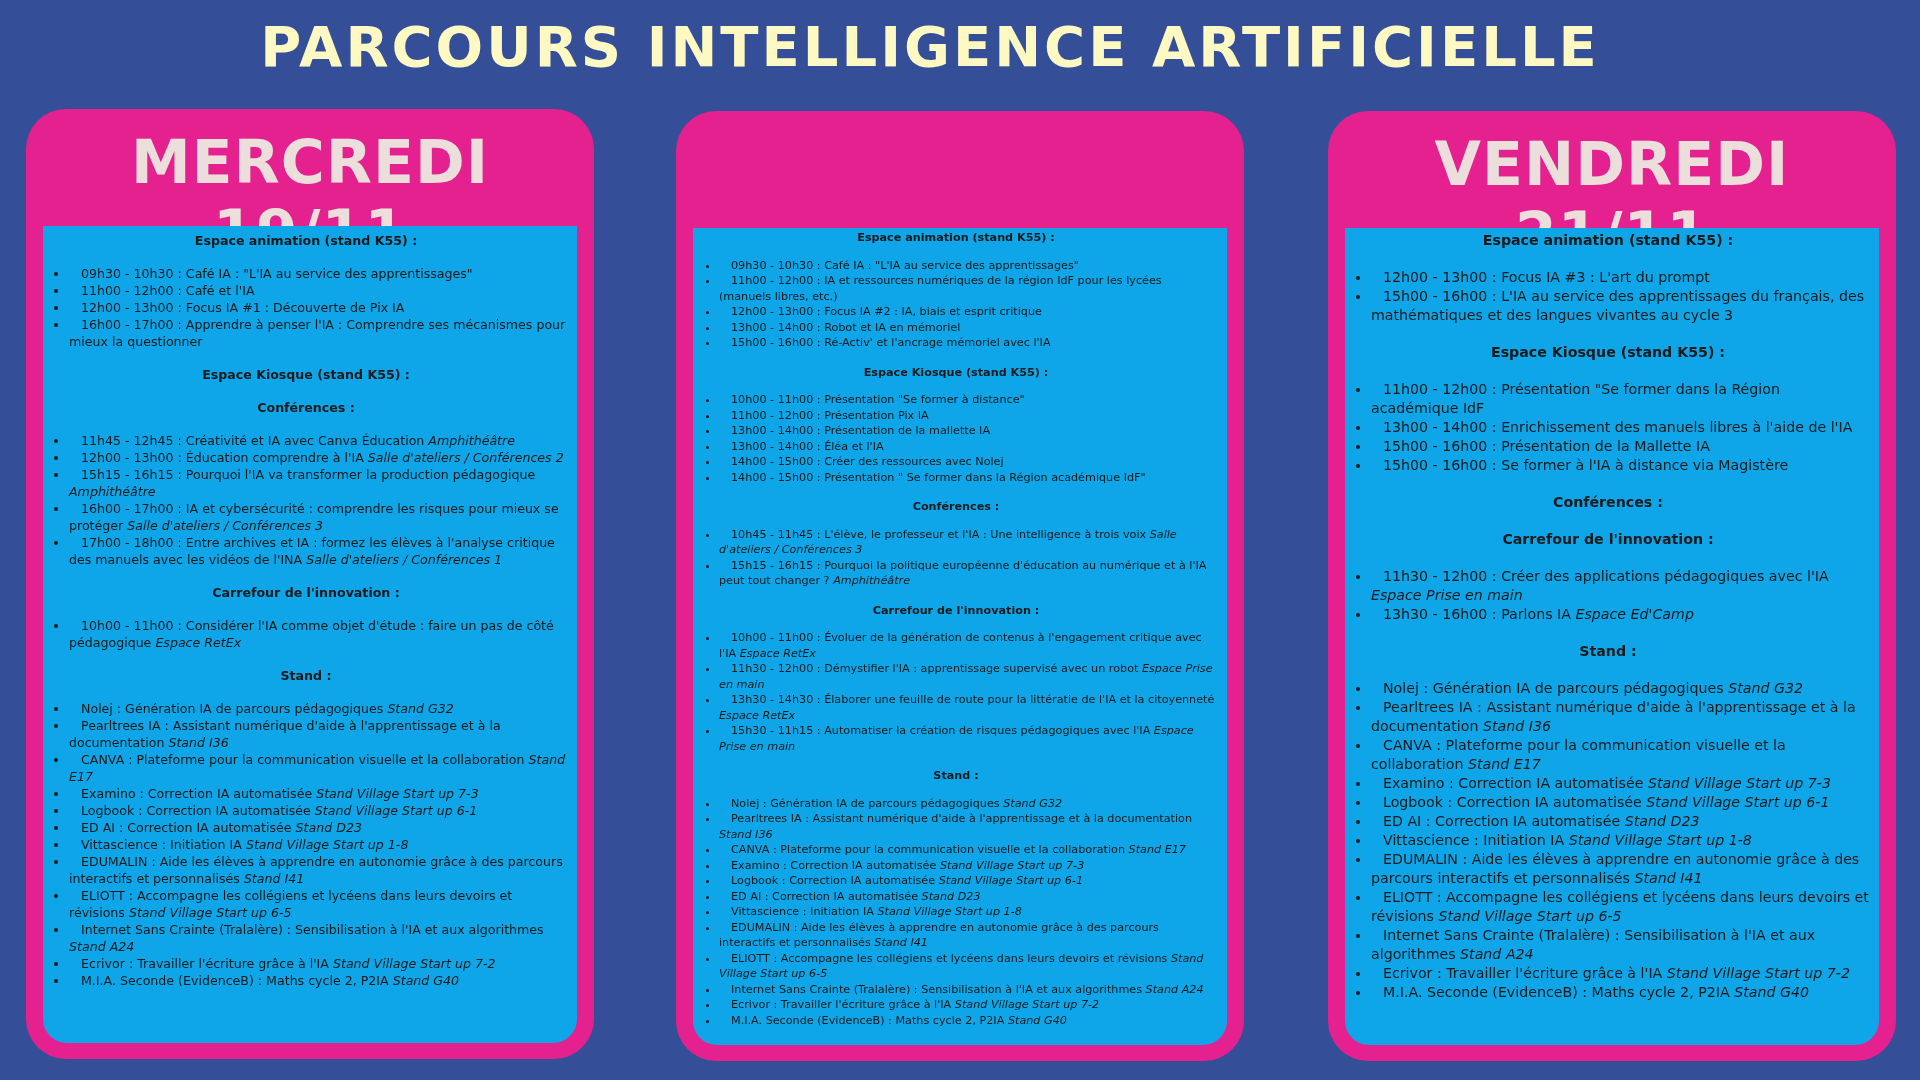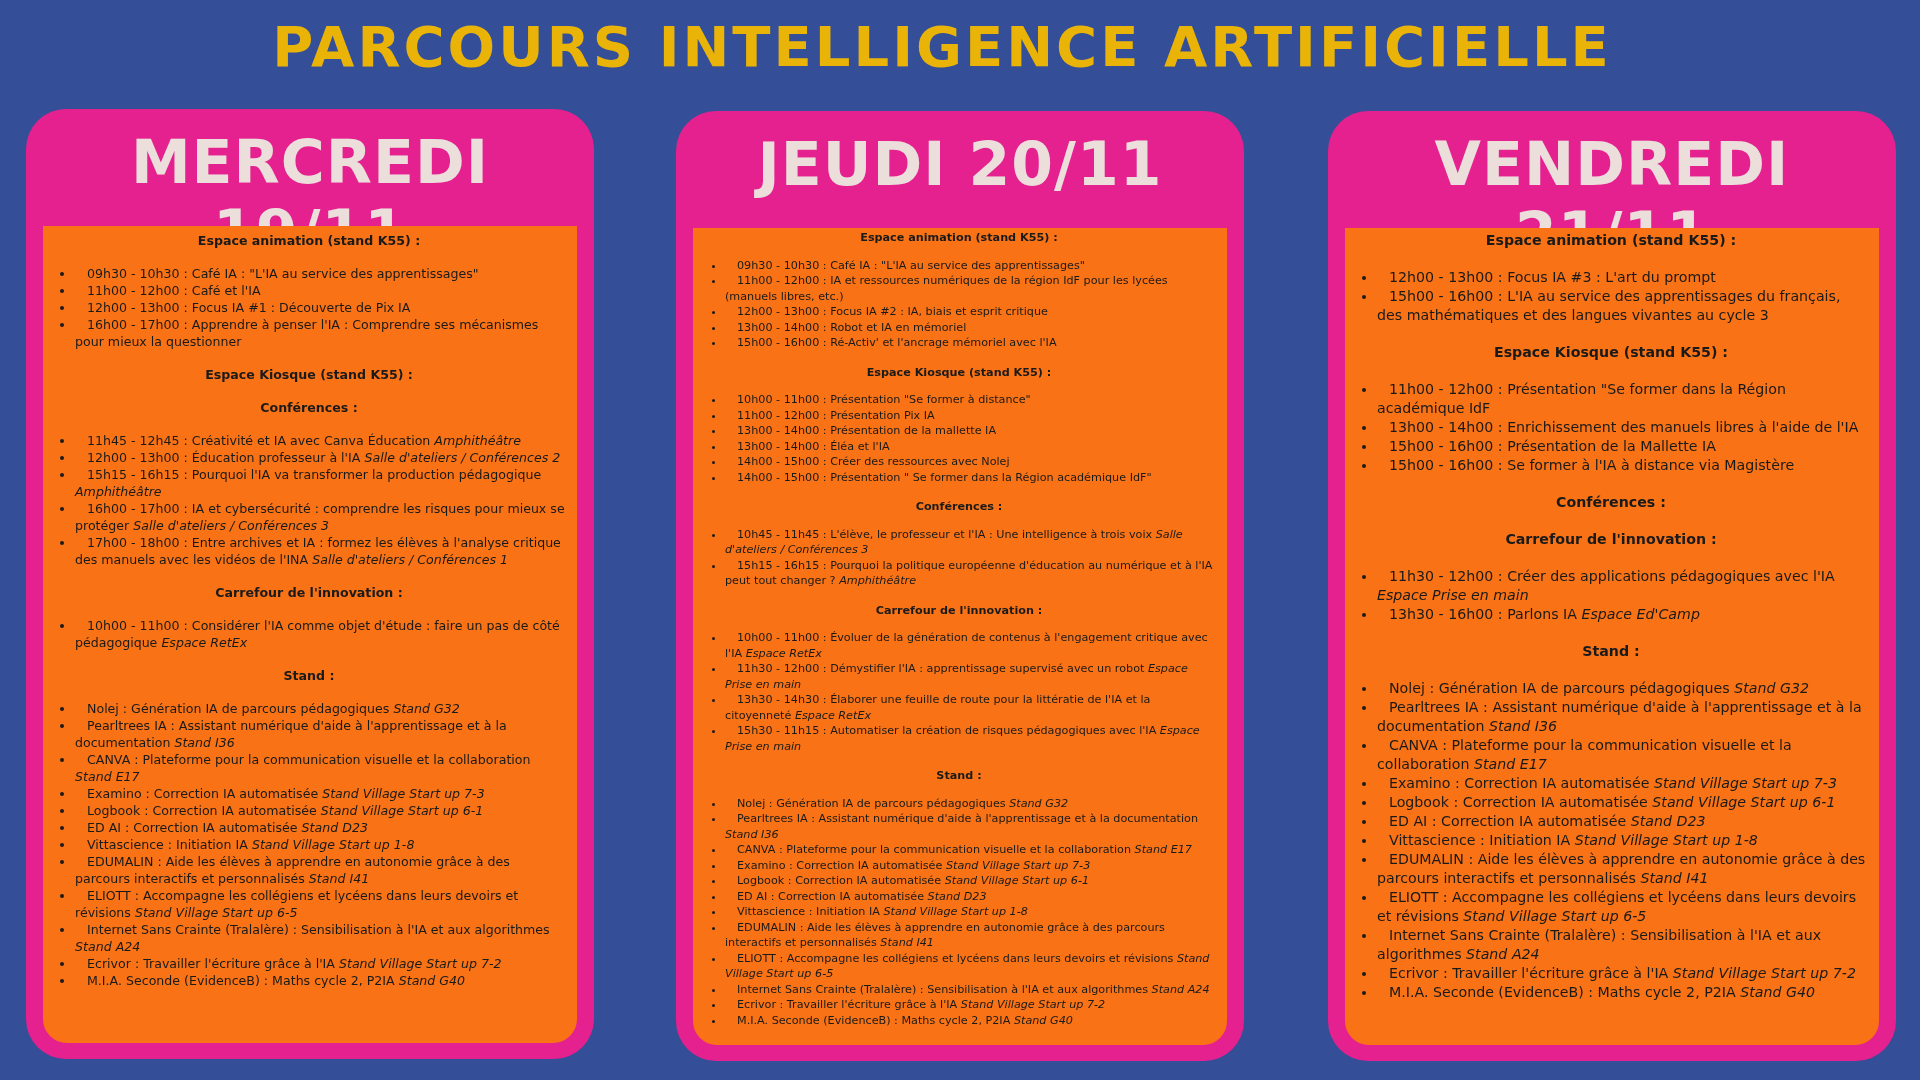--- a/index.html
+++ b/index.html
@@ -3,43 +3,43 @@
 <meta charset="utf-8">
 <style>
   html, body { margin: 0; padding: 0; }
   body {
     width: 1920px; height: 1080px; overflow: hidden;
     background: #344f97;
     font-family: "DejaVu Sans", sans-serif;
     position: relative;
   }
   .title {
-    position: absolute; left: 12px; top: 14px; width: 1860px;
+    position: absolute; left: 0; top: 14px; width: 1860px;
     text-align: center;
     font-family: "DejaVu Sans", sans-serif;
     font-weight: bold; font-size: 56px; letter-spacing: 3px;
-    color: #eab308;
+    color: #fef9c3;
   }
   .card {
     position: absolute; top: 109px; width: 568px; height: 950px;
     background: #e5208f; border-radius: 40px;
   }
   .card.c1 { left: 26px; top: 109px; }
   .card.c2 { left: 676px; top: 111px; }
   .card.c3 { left: 1328px; top: 111px; }
   .day {
     position: absolute; left: 0; top: 18px; width: 100%;
     text-align: center;
     font-family: "DejaVu Sans", sans-serif; font-weight: bold;
     font-size: 60px; color: #ebdedb; letter-spacing: 1px;
   }
   .panel {
     position: absolute; left: 17px; right: 17px; top: 117px; bottom: 16px;
-    background: #f97316; border-radius: 0 0 24px 24px;
-    padding: 6px 10px 0 8px; box-sizing: border-box;
+    background: #0ea5e9; border-radius: 0 0 24px 24px;
+    padding: 6px 10px 0 2px; box-sizing: border-box;
     color: #1a1a1a; overflow: hidden;
   }
   .c2 .panel { top: 117px; }
   .sec-title {
     text-align: center; font-weight: bold;
     margin: 0 0 12px 0;
   }
   ul { margin: 0 0 14px 0; padding-left: 24px; }
   li { margin: 0; }
   li .t { padding-left: 12px; }
@@ -66,21 +66,21 @@
       <ul>
         <li><span class="t">09h30 - 10h30 : Café IA : "L'IA au service des apprentissages"</span></li>
         <li><span class="t">11h00 - 12h00 : Café et l'IA</span></li>
         <li><span class="t">12h00 - 13h00 : Focus IA #1 : Découverte de Pix IA</span></li>
         <li><span class="t">16h00 - 17h00 : Apprendre à penser l'IA : Comprendre ses mécanismes pour mieux la questionner</span></li>
       </ul>
       <div class="sec-title">Espace Kiosque (stand K55) :</div>
       <div class="sec-title">Conférences :</div>
       <ul>
         <li><span class="t">11h45 - 12h45 : Créativité et IA avec Canva Éducation</span> <em>Amphithéâtre</em></li>
-        <li><span class="t">12h00 - 13h00 : Éducation professeur à l'IA</span> <em>Salle d'ateliers / Conférences 2</em></li>
+        <li><span class="t">12h00 - 13h00 : Éducation comprendre à l'IA</span> <em>Salle d'ateliers / Conférences 2</em></li>
         <li><span class="t">15h15 - 16h15 : Pourquoi l'IA va transformer la production pédagogique</span> <em>Amphithéâtre</em></li>
         <li><span class="t">16h00 - 17h00 : IA et cybersécurité : comprendre les risques pour mieux se protéger</span> <em>Salle d'ateliers / Conférences 3</em></li>
         <li><span class="t">17h00 - 18h00 : Entre archives et IA : formez les élèves à l'analyse critique des manuels avec les vidéos de l'INA</span> <em>Salle d'ateliers / Conférences 1</em></li>
       </ul>
       <div class="sec-title">Carrefour de l'innovation :</div>
       <ul>
         <li><span class="t">10h00 - 11h00 : Considérer l'IA comme objet d'étude : faire un pas de côté pédagogique</span> <em>Espace RetEx</em></li>
       </ul>
       <div class="sec-title">Stand :</div>
       <ul>
@@ -94,21 +94,20 @@
         <li><span class="t">EDUMALIN : Aide les élèves à apprendre en autonomie grâce à des parcours interactifs et personnalisés</span> <em>Stand I41</em></li>
         <li><span class="t">ELIOTT : Accompagne les collégiens et lycéens dans leurs devoirs et révisions</span> <em>Stand Village Start up 6-5</em></li>
         <li><span class="t">Internet Sans Crainte (Tralalère) : Sensibilisation à l'IA et aux algorithmes</span> <em>Stand A24</em></li>
         <li><span class="t">Ecrivor : Travailler l'écriture grâce à l'IA</span> <em>Stand Village Start up 7-2</em></li>
         <li><span class="t">M.I.A. Seconde (EvidenceB) : Maths cycle 2, P2IA</span> <em>Stand G40</em></li>
       </ul>
     </div>
 </div>
 
 <div class="card c2">
-  <div class="day">JEUDI 20/11</div>
   <div class="panel">
       <div class="sec-title">Espace animation (stand K55) :</div>
       <ul>
         <li><span class="t">09h30 - 10h30 : Café IA : "L'IA au service des apprentissages"</span></li>
         <li><span class="t">11h00 - 12h00 : IA et ressources numériques de la région IdF pour les lycées (manuels libres, etc.)</span></li>
         <li><span class="t">12h00 - 13h00 : Focus IA #2 : IA, biais et esprit critique</span></li>
         <li><span class="t">13h00 - 14h00 : Robot et IA en mémoriel</span></li>
         <li><span class="t">15h00 - 16h00 : Ré-Activ' et l'ancrage mémoriel avec l'IA</span></li>
       </ul>
       <div class="sec-title">Espace Kiosque (stand K55) :</div>

